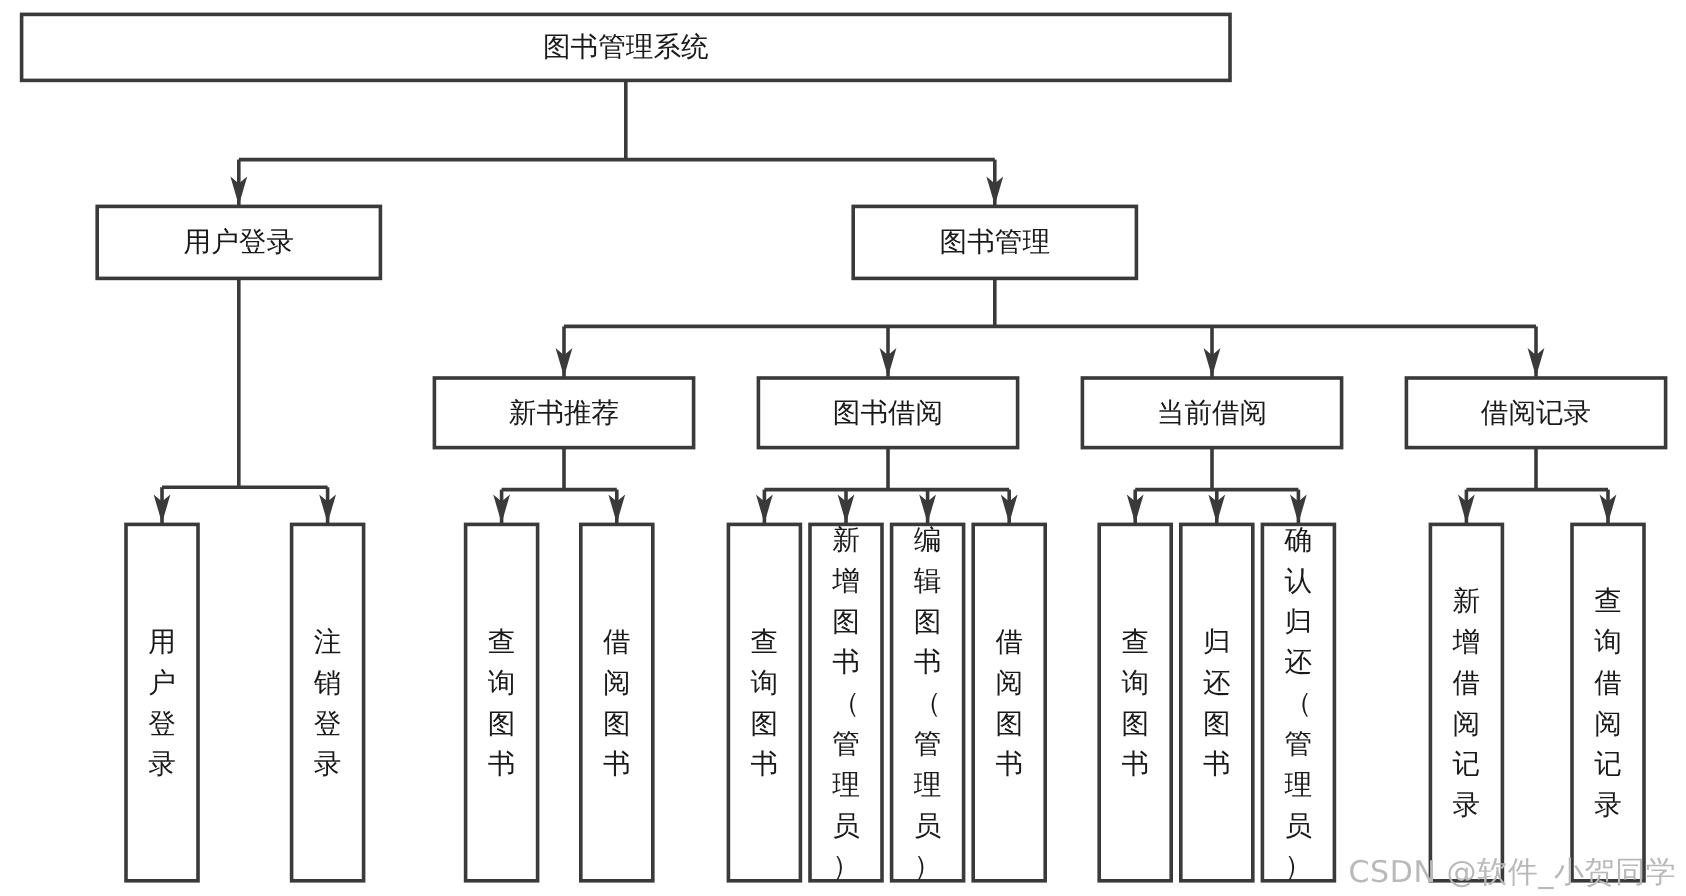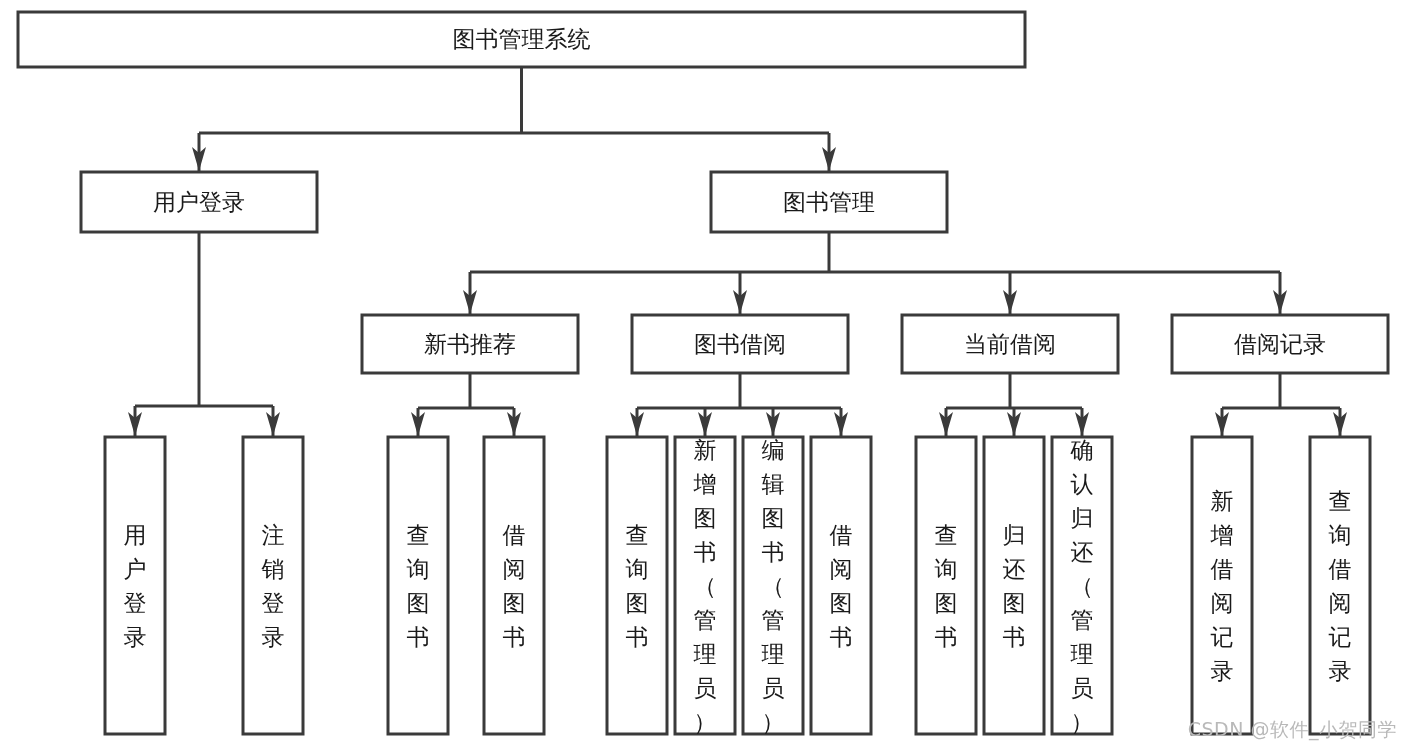--- a/index.html
+++ b/index.html
@@ -23,21 +23,21 @@
   .leaflabel{
     fill:#1a1a1a;
     font-family:"DejaVu Sans","Liberation Sans",sans-serif;
     font-size:23px;
     text-anchor:middle;
   }
   .watermark{
     position:absolute;
     right:8px;bottom:4px;
     color:#b9b9b9;
-    font-size:19px;
+    font-size:25px;
     font-family:"DejaVu Sans","Liberation Sans",sans-serif;
     letter-spacing:0.5px;
     white-space:nowrap;
     pointer-events:none;
   }
 </style>
 </head>
 <body>
 
 <svg id="diagram" viewBox="0 0 1405 747" xmlns="http://www.w3.org/2000/svg">

